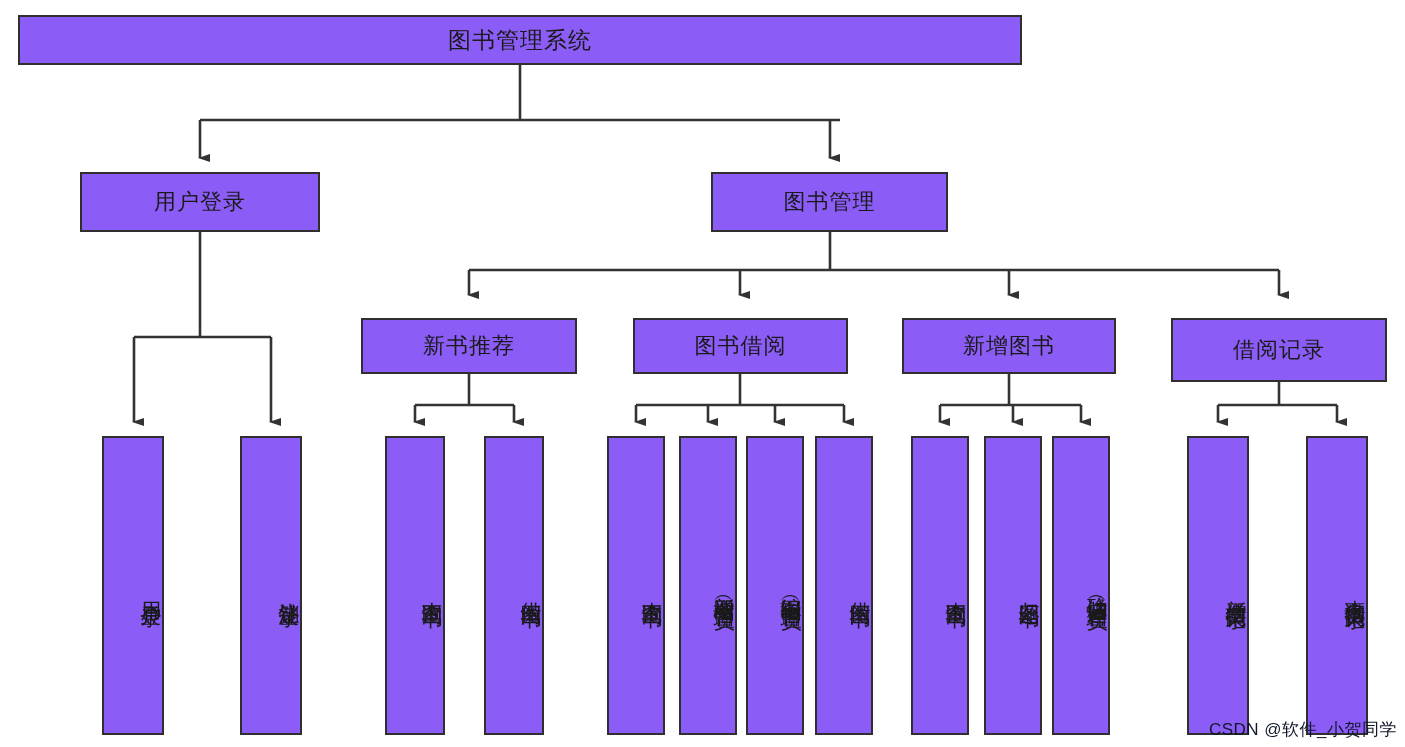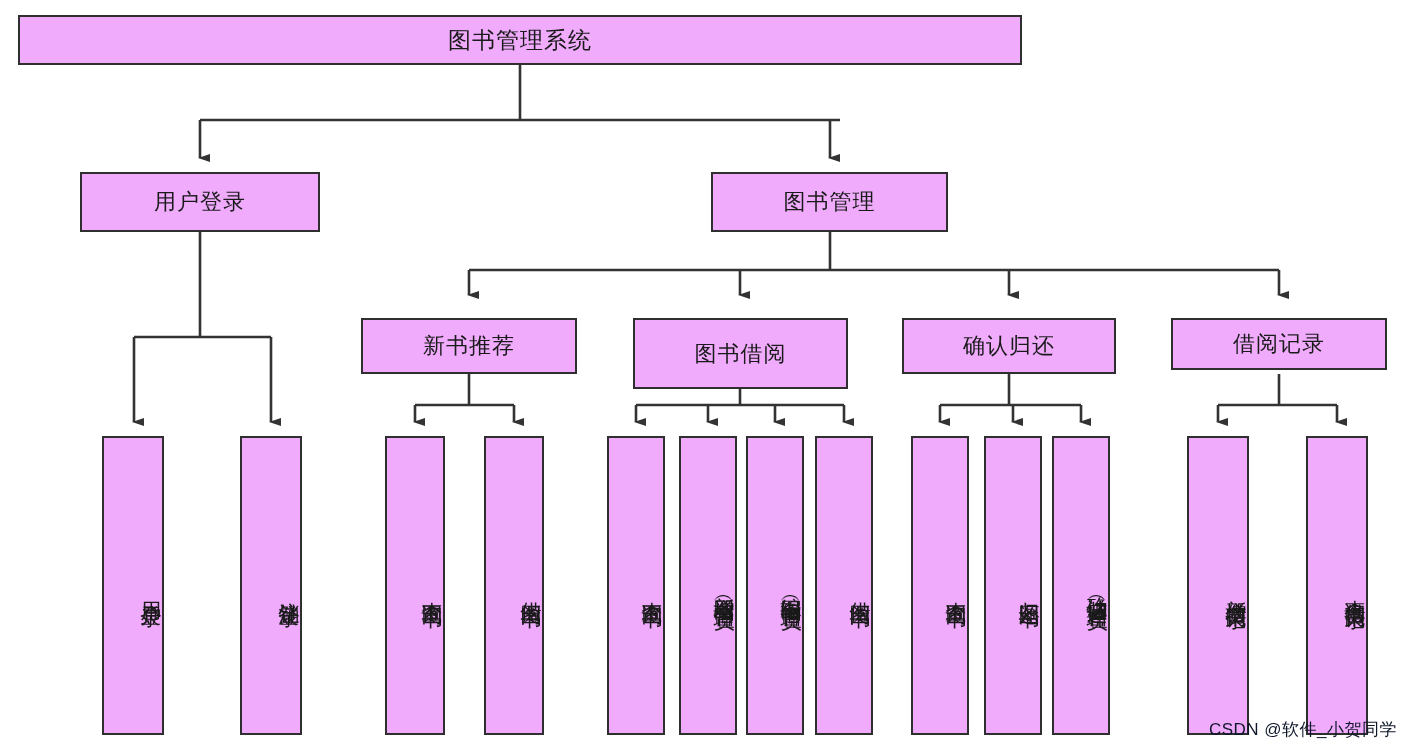--- a/index.html
+++ b/index.html
@@ -21,21 +21,21 @@
   svg.wires {
     position: absolute;
     left: 0;
     top: 0;
     width: 1405px;
     height: 747px;
     pointer-events: none;
   }
   .node {
     position: absolute;
-    background: #f0abfc;
+    background: #8b5cf6;
     border: 2.5px solid #2f2f2f;
     display: flex;
     align-items: center;
     justify-content: center;
     color: #1a1a1a;
   }
   .node.horiz {
     font-size: 22px;
     letter-spacing: 1px;
   }
@@ -131,27 +131,27 @@
   <div class="node horiz" style="left:80px;top:172px;width:240px;height:60px;">
     <span>用户登录</span>
   </div>
   <div class="node horiz" style="left:711px;top:172px;width:237px;height:60px;font-family:Liberation Mono, monospace;">
     <span>图书管理</span>
   </div>
 
   <div class="node horiz" style="left:361px;top:318px;width:216px;height:56px;">
     <span>新书推荐</span>
   </div>
-  <div class="node horiz" style="left:633px;top:318px;width:215px;height:71px;">
+  <div class="node horiz" style="left:633px;top:318px;width:215px;height:56px;">
     <span>图书借阅</span>
   </div>
   <div class="node horiz" style="left:902px;top:318px;width:214px;height:56px;">
-    <span>确认归还</span>
+    <span>新增图书</span>
   </div>
-  <div class="node horiz" style="left:1171px;top:318px;width:216px;height:52px;">
+  <div class="node horiz" style="left:1171px;top:318px;width:216px;height:64px;">
     <span>借阅记录</span>
   </div>
 
   <div class="node vert" style="left:102px;top:436px;width:62px;height:299px;">
     <span class="vlabel">用户登录</span>
   </div>
   <div class="node vert" style="left:240px;top:436px;width:62px;height:299px;">
     <span class="vlabel">注销登录</span>
   </div>
 

